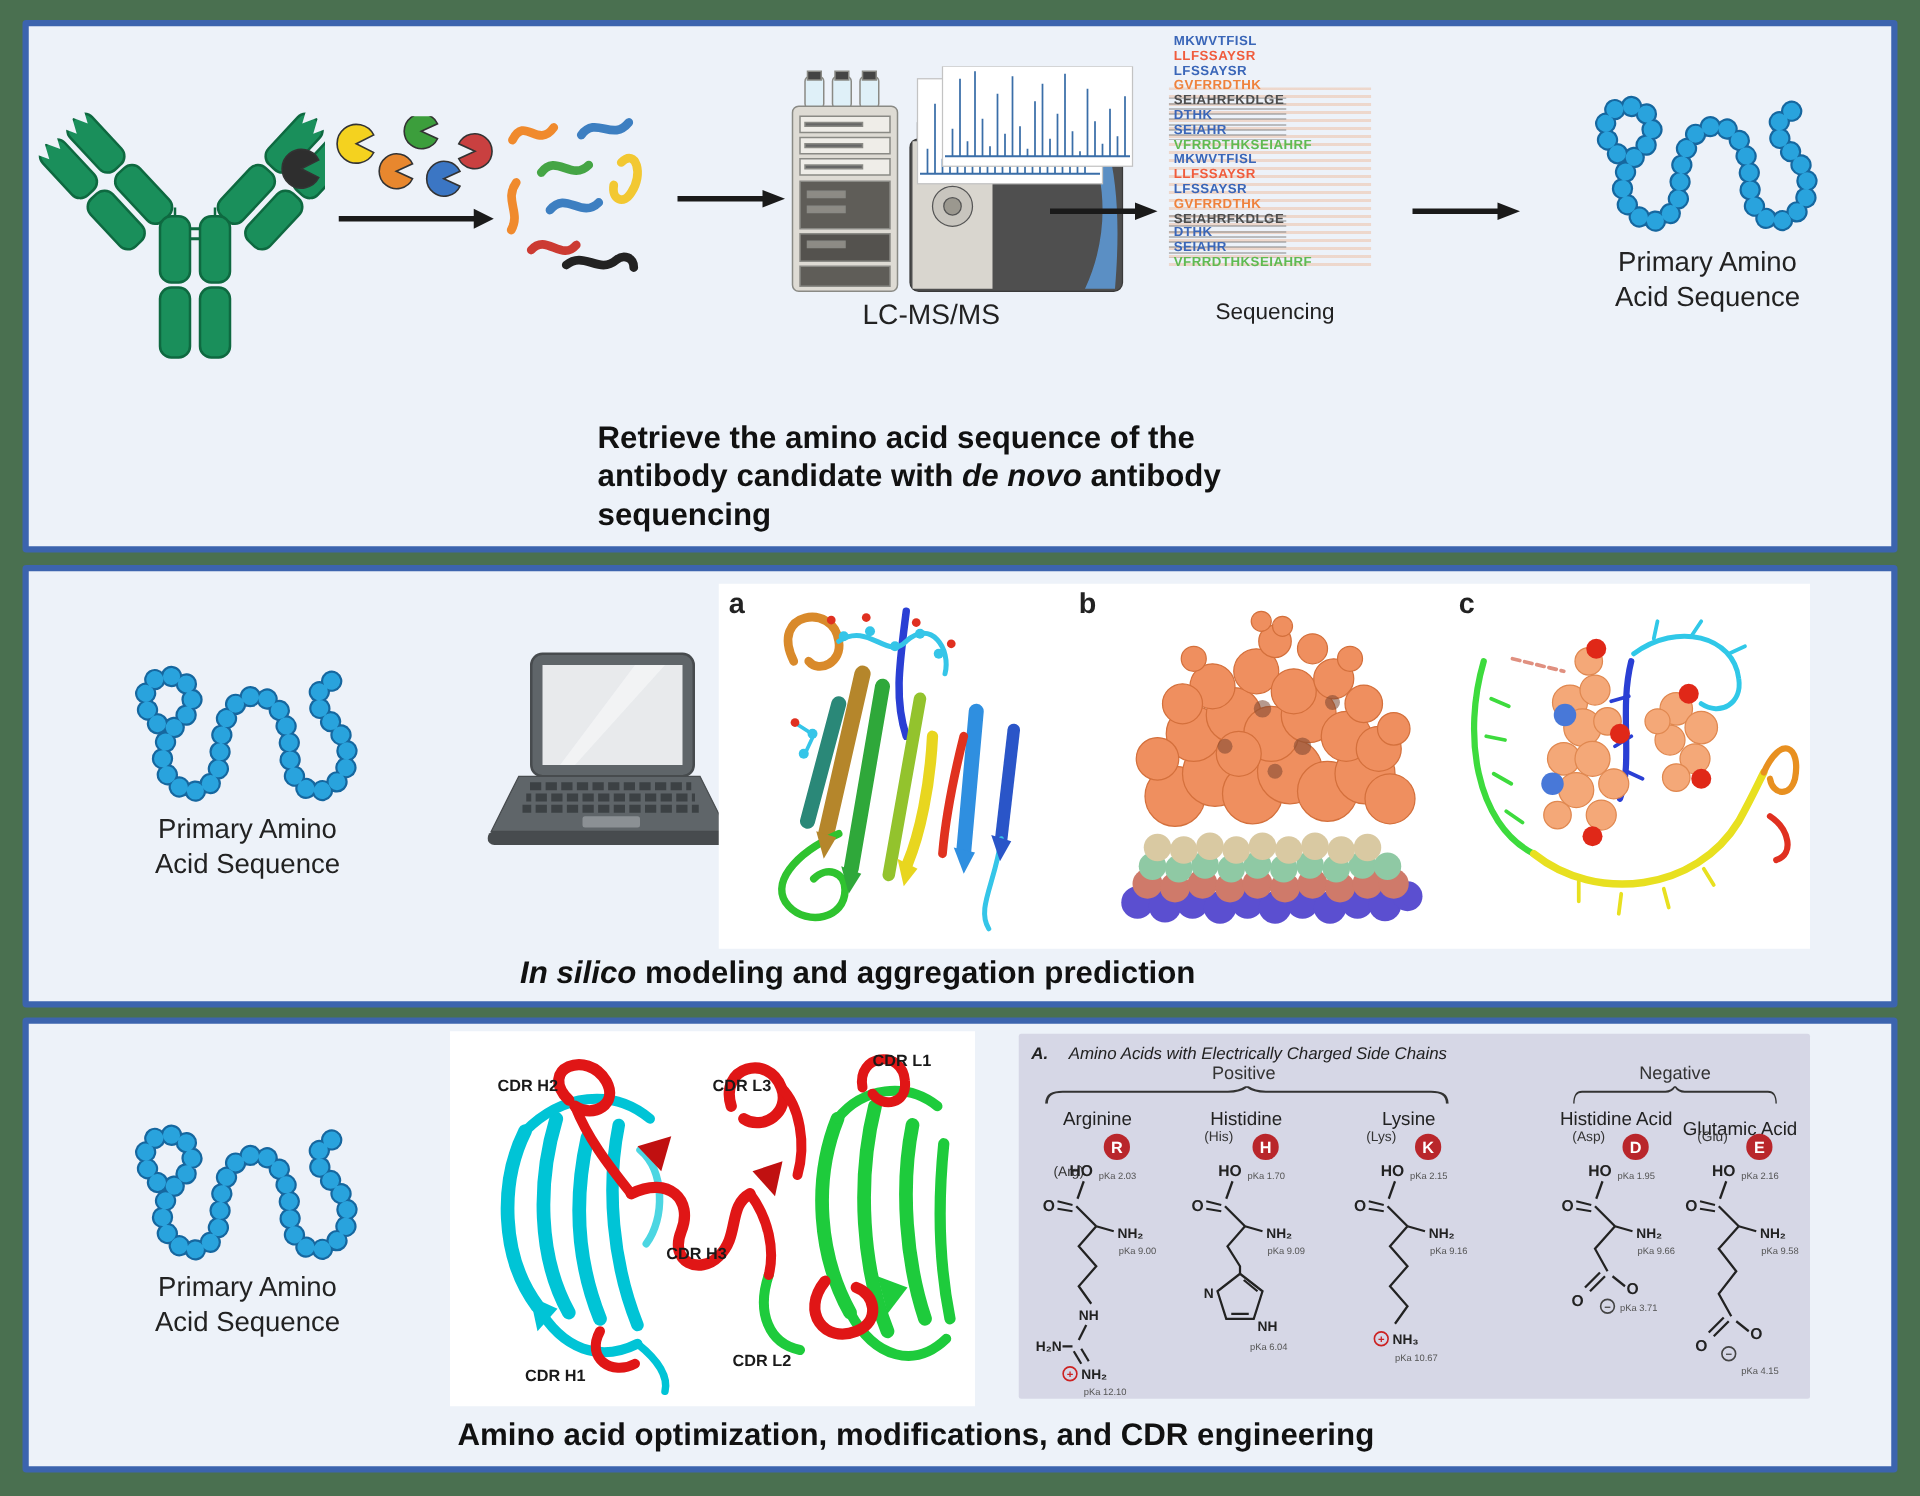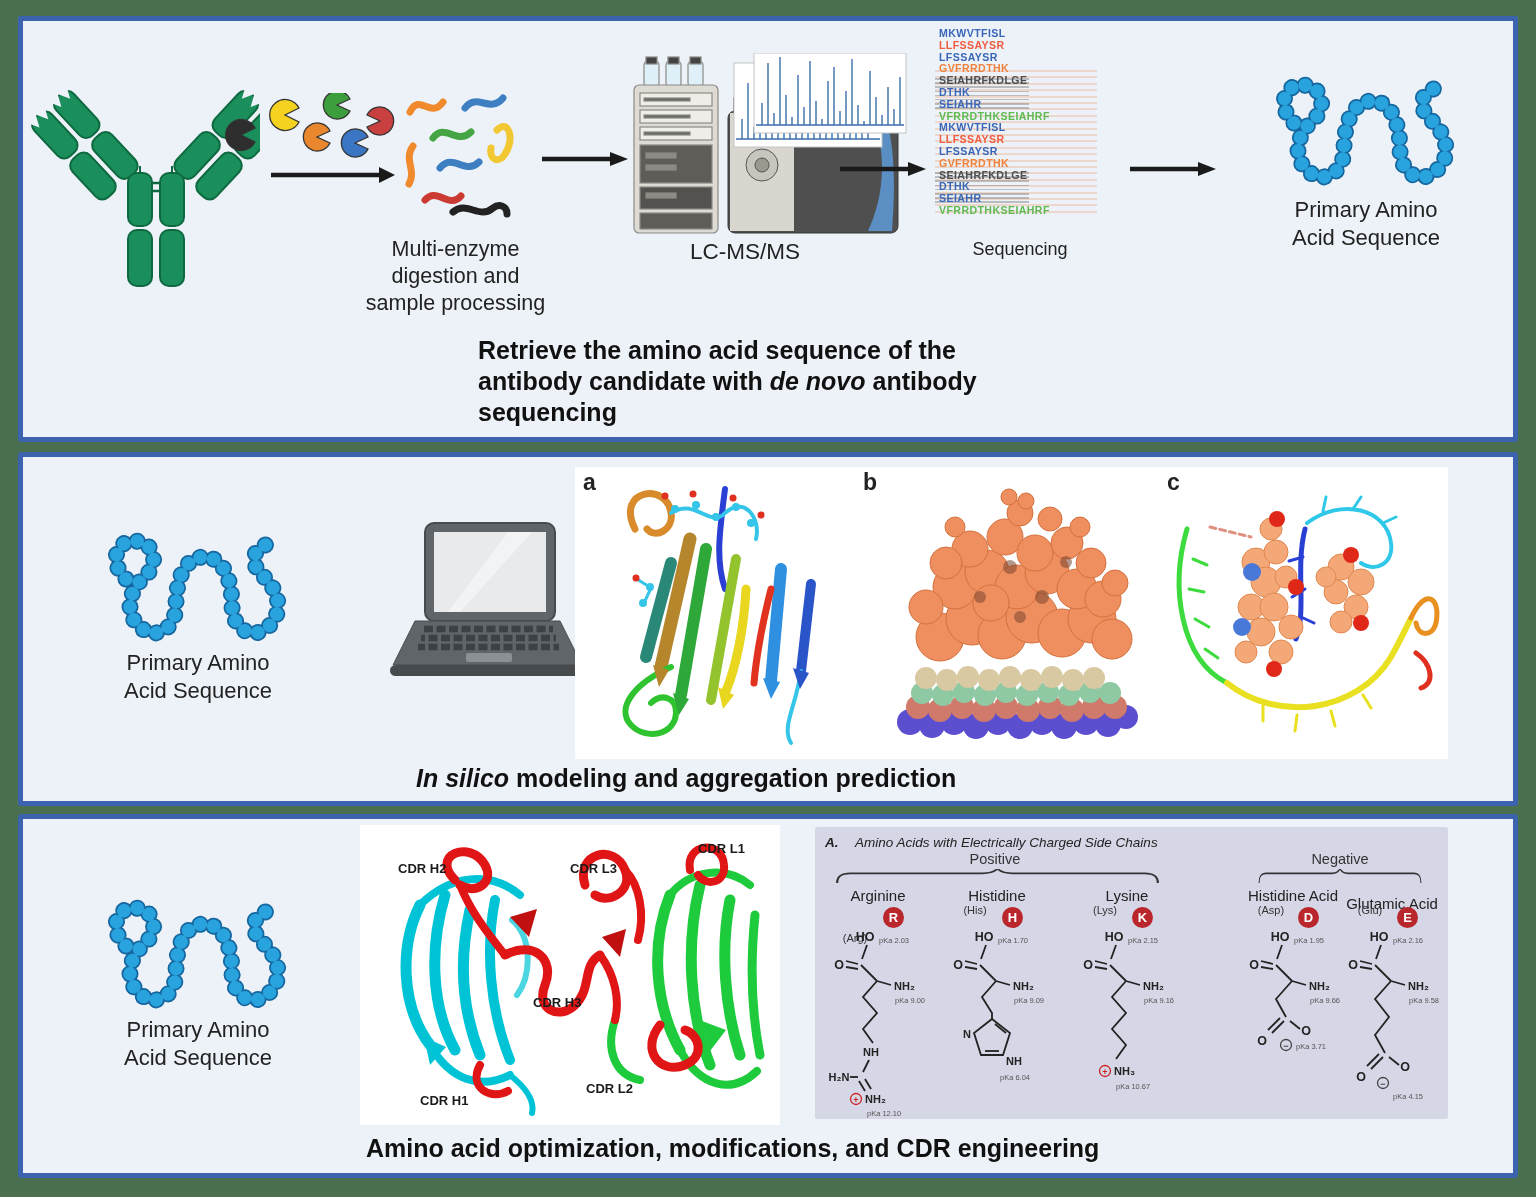--- a/index.html
+++ b/index.html
@@ -92,21 +92,20 @@
       <path d="M15 24 C 25 4 35 32 48 14" stroke="#f08a2d"></path>
       <path d="M70 20 C 82 4 95 26 108 10" stroke="#3d7fc1"></path>
       <path d="M38 50 C 50 34 62 58 76 44" stroke="#45a545"></path>
       <path d="M102 42 C 114 30 120 52 110 66 C 104 76 94 72 96 60" stroke="#f2c832"></path>
       <path d="M45 80 C 58 64 70 88 84 74" stroke="#3d7fc1"></path>
       <path d="M18 58 C 8 72 22 82 14 96" stroke="#f08a2d"></path>
       <path d="M30 112 C 42 98 54 122 66 108" stroke="#cc3b33"></path>
       <path d="M58 124 C 72 112 84 132 98 120 C 104 115 112 118 112 126" stroke="#222222"></path>
     </g>
   </svg>
-  <div class="abs small-label" style="left:340px;top:215px;width:185px;">Multi-enzyme digestion and sample processing</div>
 
   <svg class="abs" style="left:517px;top:130px" width="90" height="16" viewBox="0 0 90 16">
     <line x1="2" y1="8" x2="72" y2="8" stroke="#1a1a1a" stroke-width="4.5"></line>
       <polygon points="70,1 88,8 70,15" fill="#1a1a1a"></polygon>
   </svg>
 
   <svg class="abs" style="left:607px;top:32px" width="280" height="185" viewBox="0 0 280 185">
     <g stroke="#8a8a85" stroke-width="1.2">
       <rect x="14" y="8" width="15" height="26" rx="4" fill="#dff0f8"></rect>
         <rect x="36" y="8" width="15" height="26" rx="4" fill="#dff0f8"></rect>

